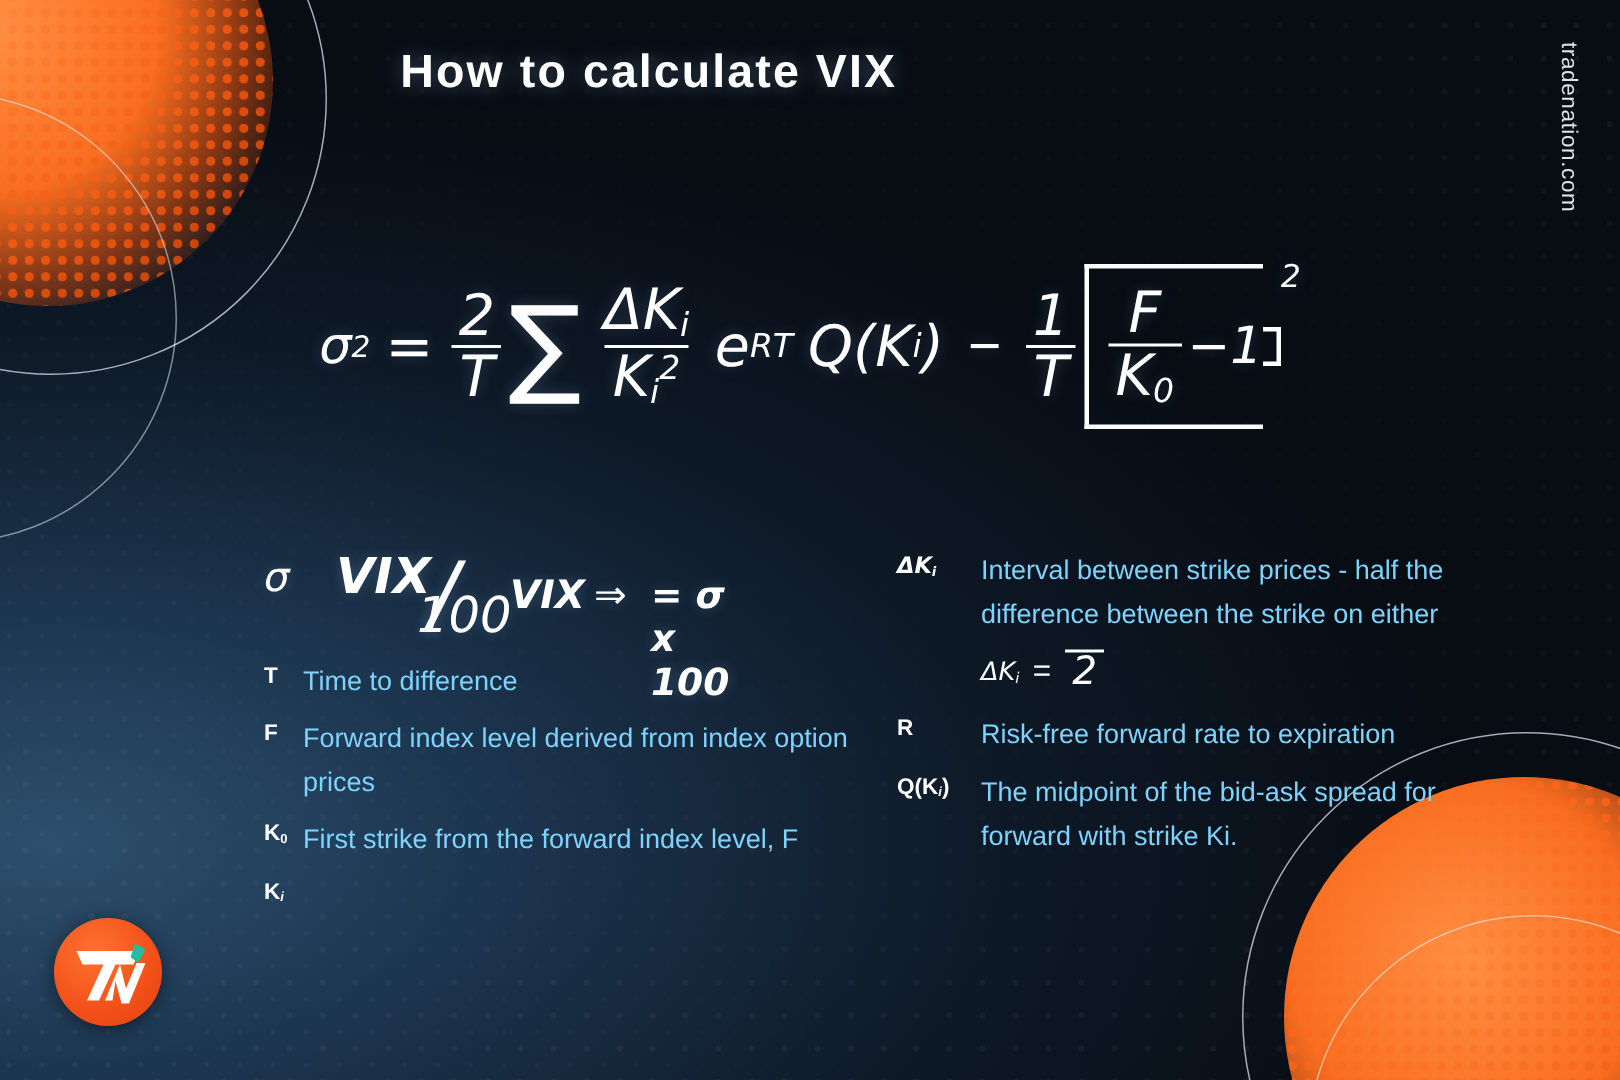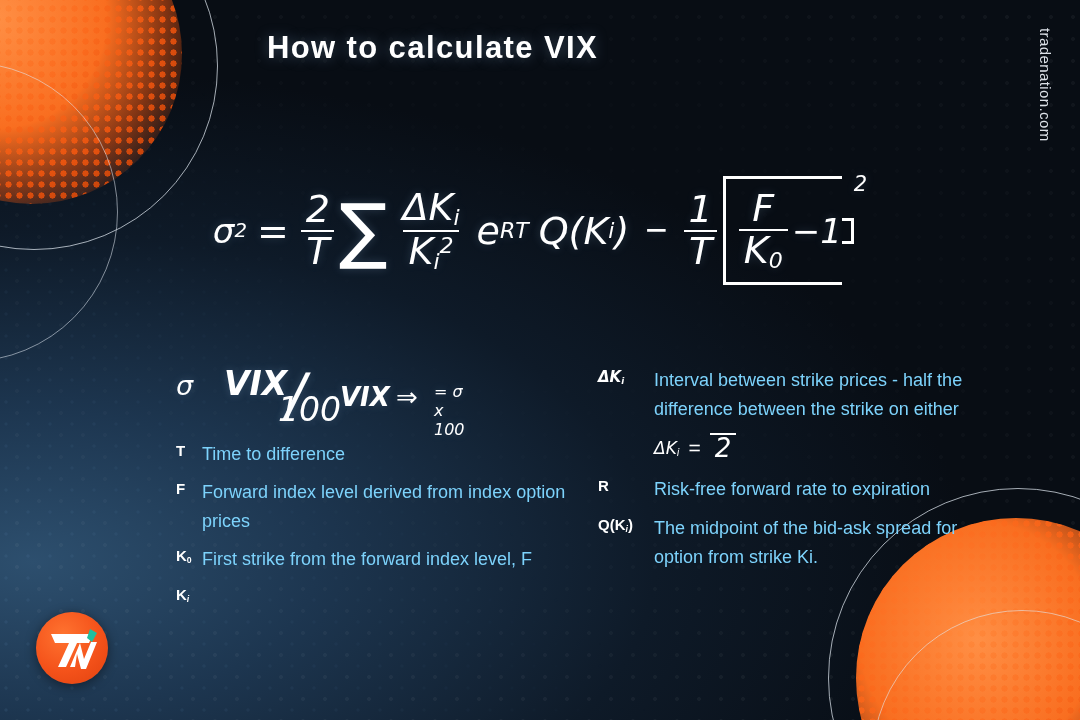--- a/index.html
+++ b/index.html
@@ -116,21 +116,21 @@
     color:#fff; font-style:italic;
     font-family:"DejaVu Sans", sans-serif;
     text-shadow:0 0 9px rgba(160,200,240,0.22);
   }
   #vix-relation .sig { position:absolute; left:0;   top:10px; font-size:27px; }
   #vix-relation .n1  { position:absolute; left:48px; top:4px;  font-size:33px; font-weight:600; }
   #vix-relation .slash { position:absolute; left:110px; top:2px; font-size:58px; font-weight:300; }
   #vix-relation .d1  { position:absolute; left:102px;  top:30px; font-size:33px; font-weight:400; }
   #vix-relation .n2  { position:absolute; left:164px; top:22px; font-size:26px; font-weight:600; }
   #vix-relation .arr { position:absolute; left:220px; top:22px; font-size:26px; font-style:normal; }
-  #vix-relation .eq  { position:absolute; left:258px; top:22px; font-size:16px; font-weight:400; }
+  #vix-relation .eq  { position:absolute; left:258px; top:22px; font-size:25px; font-weight:700; }
 
   
   .legend { position:absolute; color:#eef2f7; }
   #legend-left  { left:176px; top:440px; width:400px; }
   #legend-right { left:598px; top:366px; width:420px; }
 
   .lrow { display:flex; align-items:flex-start; margin-bottom:9px; }
   .lsym {
     flex:0 0 auto; font-size:15px; font-weight:600; color:#fff;
     line-height:1.5;
@@ -292,21 +292,21 @@
 
     <div class="lrow">
       <span class="lsym"><span>R</span></span>
       <span class="ldesc">Risk-free forward rate to expiration</span>
     </div>
 
     <div class="lrow">
       <span class="lsym"><span>Q(K</span><sub style="font-style:italic;">i</sub><span>)</span></span>
       <span class="ldesc">
         <span>The midpoint of the bid-ask spread for</span>
-        <span class="cont">option from strike Ki.</span>
+        <span class="cont">forward with strike Ki.</span>
       </span>
     </div>
 
   </div>
 
   <div id="logo">
     <svg width="72" height="72" viewBox="0 0 72 72">
       <path d="M15 22 L57 22 L53 31 L41 31 L30 55 L22 55 L33 31 L19 31 Z" fill="#ffffff"></path>
       <path d="M34 55 L44 31 L48 47 L55 30 L61 30 L50 57 L45 57 L41 42 L39 55 Z" fill="#ffffff"></path>
       <path d="M54 17 L61 21 L56 30 L51 26 Z" fill="#1fbfa0"></path>

